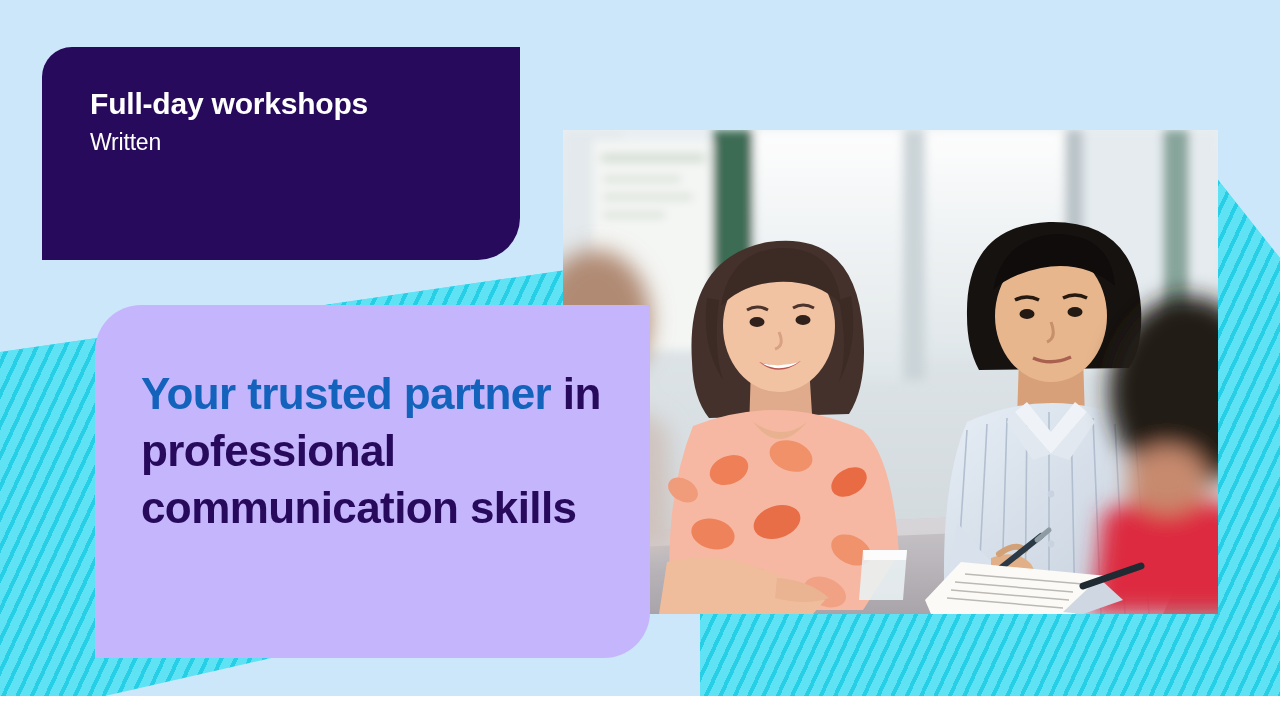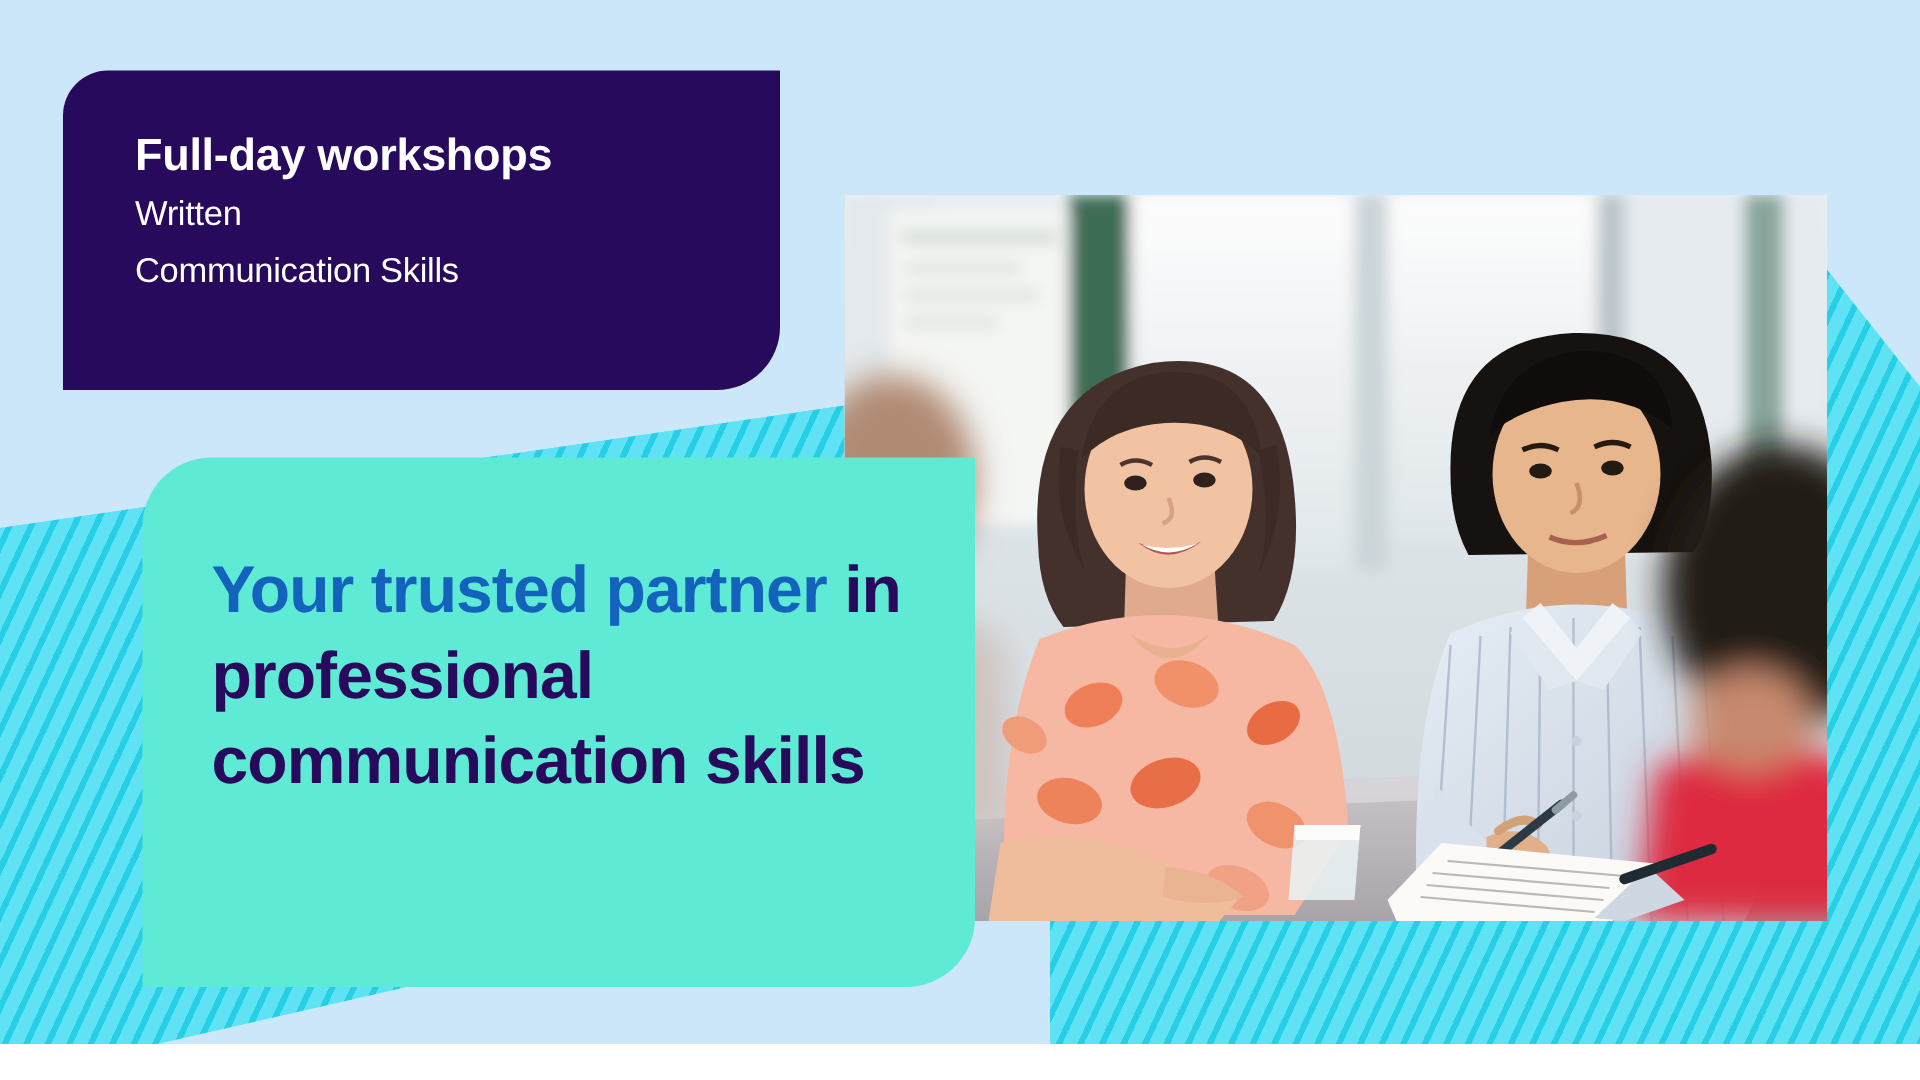--- a/index.html
+++ b/index.html
@@ -76,21 +76,21 @@
     font-size: 30px;
   }
 
   
   .white-card {
     position: absolute;
     left: 95px;
     top: 305px;
     width: 555px;
     height: 353px;
-    background: #5eead4;
+    background: #c4b5fd;
     border-radius: 46px 0px 46px 0px;
     box-sizing: border-box;
     padding: 60px 0 0 46px;
   }
   .headline {
     font-size: 44px;
     font-weight: bold;
     line-height: 57px;
     letter-spacing: -0.6px;
     color: #280a5c;
@@ -264,20 +264,19 @@
         <path d="M536 448 L560 470 L520 484 L500 482 Z" fill="#cfd8e2"></path>
 
         <path d="M520 456 L578 436" stroke="#1f2a33" stroke-width="7" stroke-linecap="round"></path>
       </g>
     </svg>
   </div>
 
   <div class="purple-card">
     <div class="line bold">Full-day workshops</div>
     <div class="line">Written</div>
-    <div class="line">Communication Skills</div>
   </div>
 
   <div class="white-card">
     <div class="headline"><span class="accent">Your trusted partner</span><span> in professional communication skills</span></div>
   </div>
 
 </div>
 
 </body></html>

